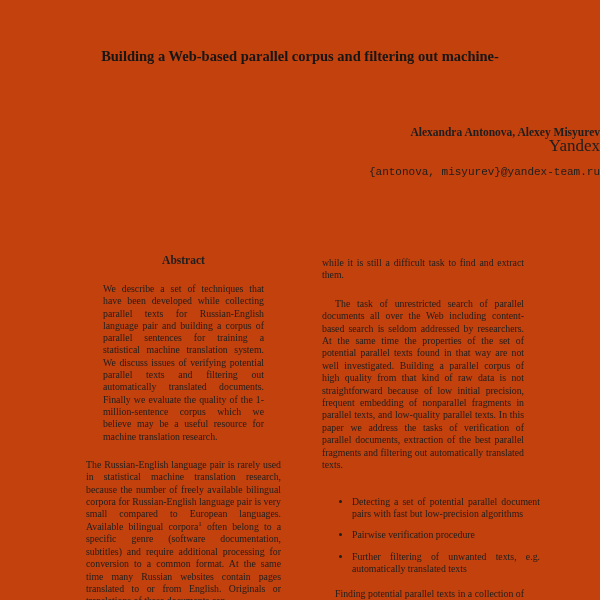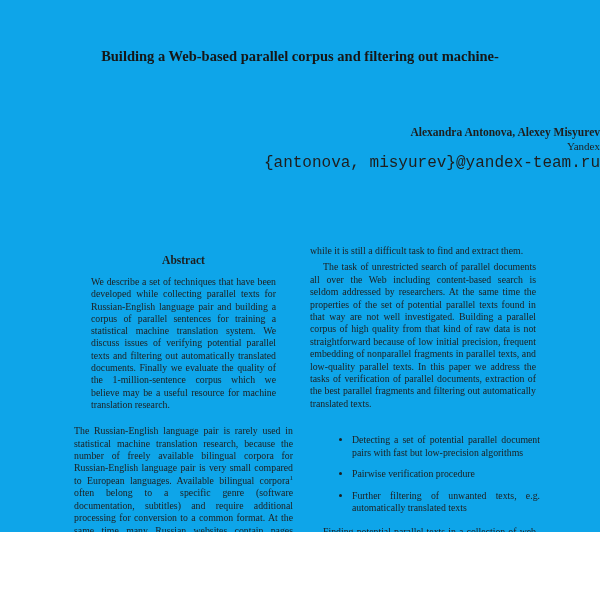--- a/index.html
+++ b/index.html
@@ -1,20 +1,20 @@
 <!DOCTYPE html>
 <html><head>
 <meta charset="utf-8">
 <style>
   html, body { margin: 0; padding: 0; background: #ffffff; }
   .page {
     position: relative;
     width: 600px;
-    height: 532px;
-    background: #0ea5e9;
+    height: 600px;
+    background: #c2410c;
     overflow: hidden;
     font-family: "Liberation Serif", serif;
     color: #1e1e1e;
   }
   .paper-title {
     position: absolute;
     top: 47px;
     left: 50%;
     transform: translateX(-50%);
     width: 470px;
@@ -25,23 +25,23 @@
     color: #161616;
   }
   .author-block {
     position: absolute;
     top: 126px;
     left: 0;
     width: 100%;
     text-align: right;
   }
   .author-names { font-weight: bold; font-size: 11.5px; line-height: 13.5px; }
-  .affiliation  { font-size: 11px; line-height: 12.5px; padding-left: 44px; }
+  .affiliation  { font-size: 17px; line-height: 12.5px; padding-left: 44px; }
   .address      { font-size: 11px; line-height: 12.5px; }
-  .email        { font-family: "Liberation Mono", monospace; font-size: 16px; line-height: 14px; margin-top: 4px; letter-spacing: 0px; }
+  .email        { font-family: "Liberation Mono", monospace; font-size: 11px; line-height: 14px; margin-top: 13px; letter-spacing: 0px; }
 
   .col { position: absolute; top: 243px; font-size: 9.8px; line-height: 12.4px; text-align: justify; }
   .col-left  { left: 70px;  width: 227px; }
   .col-right { left: 306px; width: 234px; top: 241px; }
 
   .abstract-heading {
     text-align: center;
     font-weight: bold;
     font-size: 11.5px;
     line-height: 13px;
@@ -52,21 +52,21 @@
     line-height: 12.3px;
   }
   .section-heading {
     font-weight: bold;
     font-size: 11.5px;
     line-height: 13px;
     margin: 15px 0 0 0;
     text-align: left;
   }
   .sec-num { display: inline-block; width: 30px; }
-  .body-par { margin: 4px; }
+  .body-par { margin: 16px; }
   .first-par { margin-top: 14px; }
   .indent { text-indent: 13px; }
   sup.fnmark { font-size: 7px; vertical-align: super; line-height: 0; }
 
   ul.phase-list {
     margin: 24px 0 0 0;
     padding: 0 0 0 46px;
     list-style: disc outside;
   }
   ul.phase-list li { margin-bottom: 9px; text-align: justify; }

